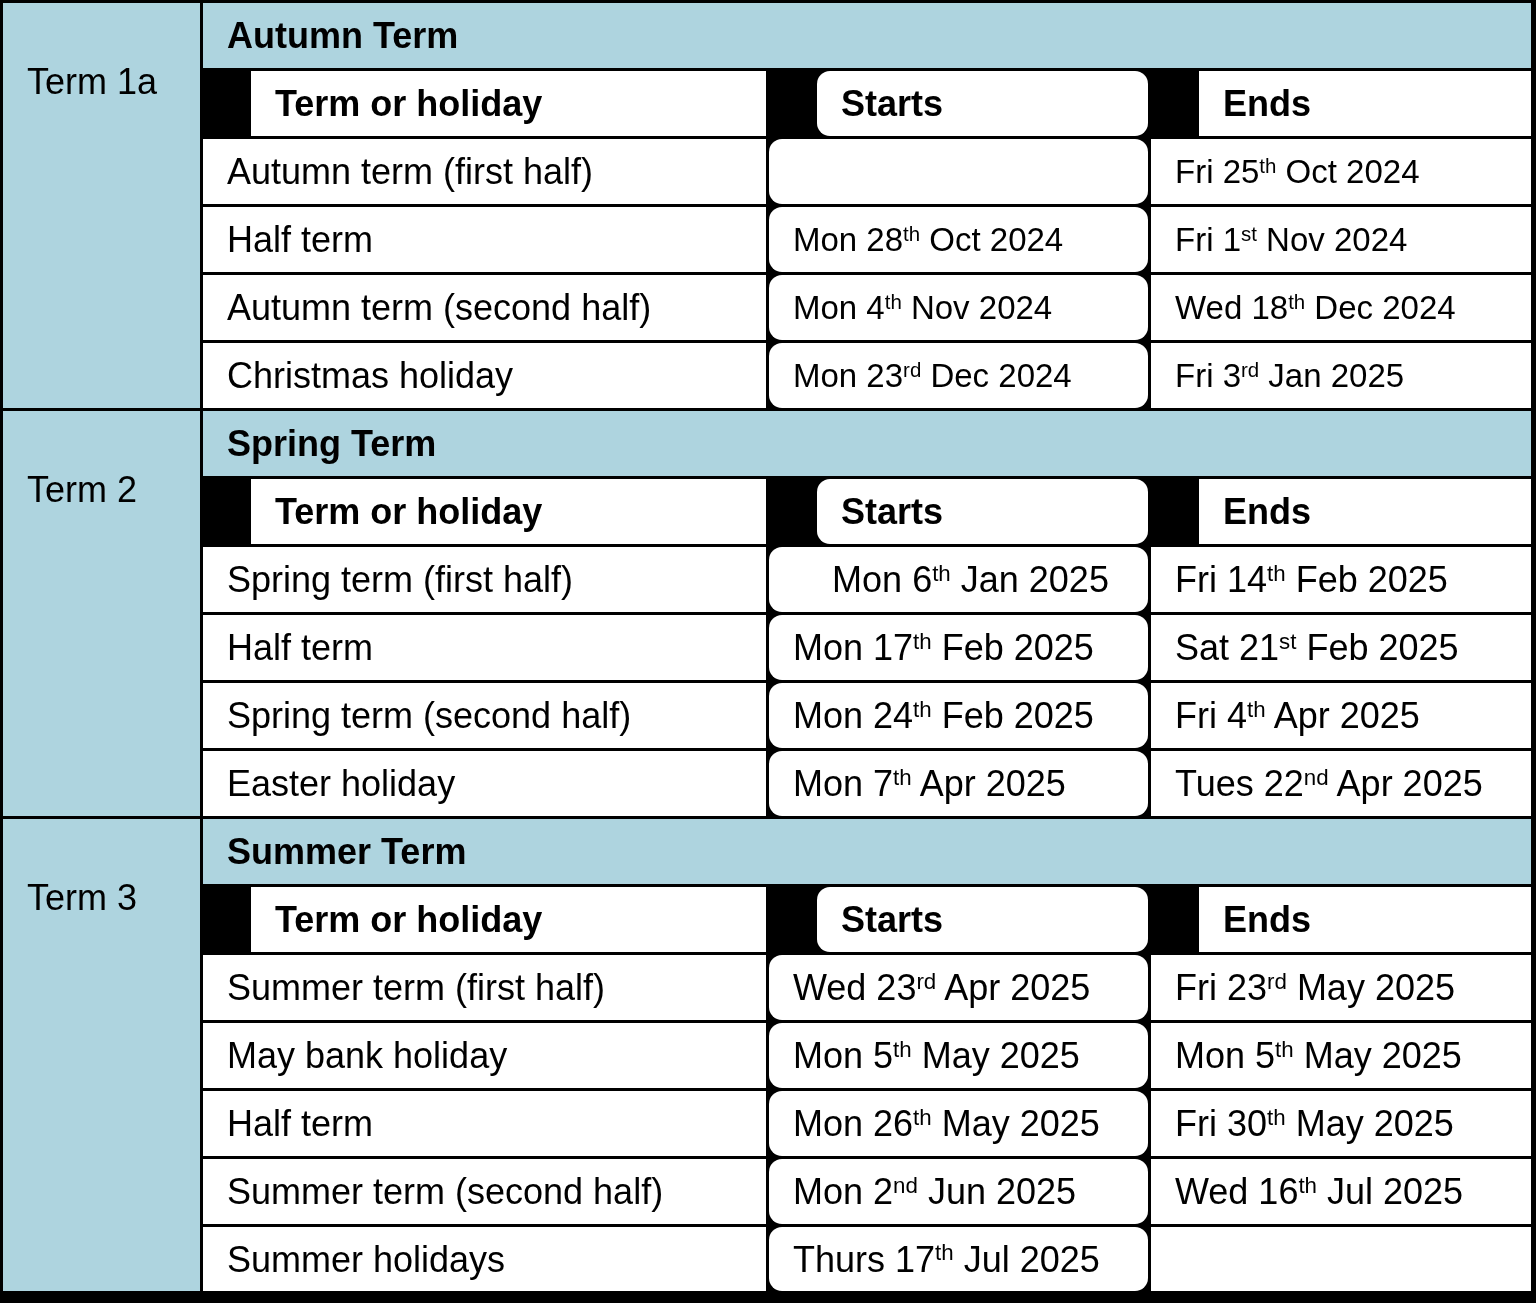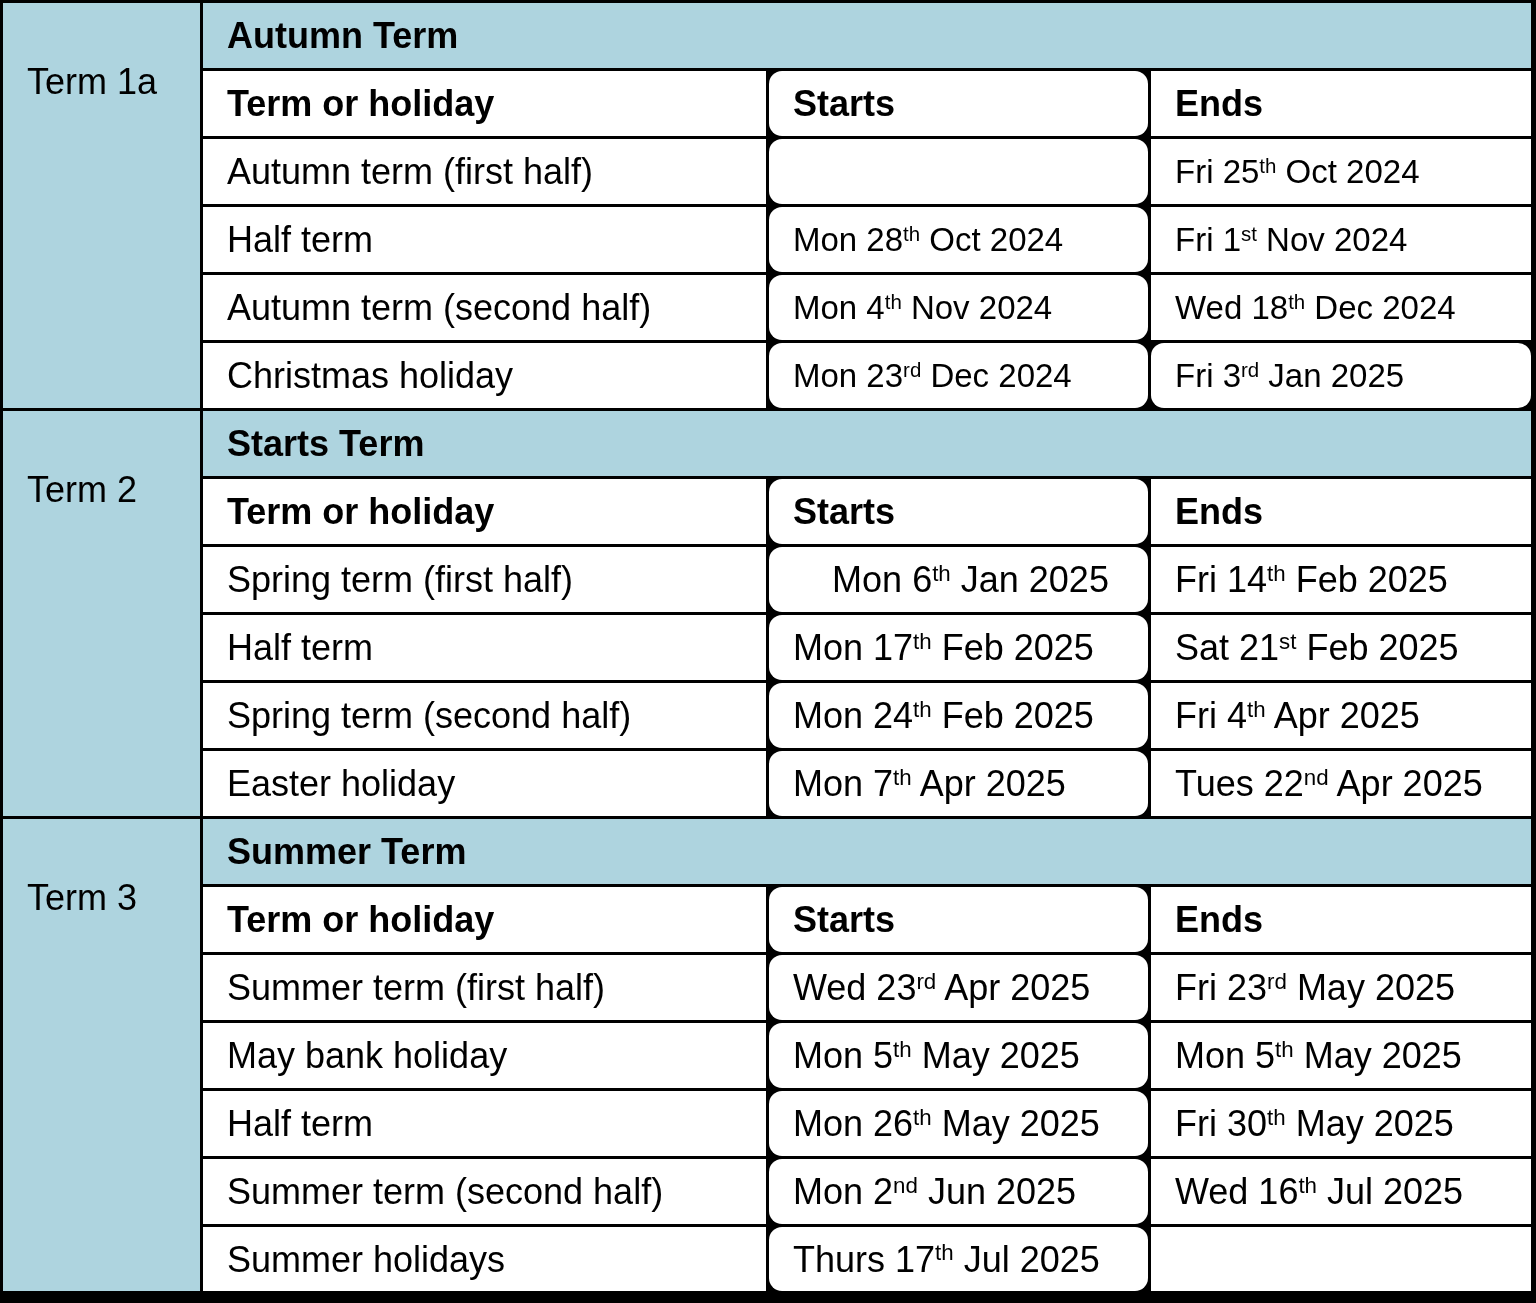--- a/index.html
+++ b/index.html
@@ -49,21 +49,21 @@
     background: var(--header-fill);
     align-items: flex-start;
     padding-top: 58px;
     font-size: 36px;
   }
   .title {
     grid-column: 2 / span 3;
     background: var(--header-fill);
     font-weight: bold;
   }
-  .hdr { font-weight: bold; }
+  .hdr { font-weight: bold; margin-left: 48px; }
   .c2 { grid-column: 2; }
   .c3 { grid-column: 3; border-radius: 13px; }
   .c4 { grid-column: 4; }
   .date.small { font-size: 33px; }
   .date sup {
     font-size: 0.62em;
     vertical-align: baseline;
     position: relative;
     top: -0.5em;
     line-height: 0;
@@ -129,32 +129,32 @@
         </div>
     </div>
     
     <div class="row">
       <div class="cell c2" style="grid-row: 6;">
           <span>Christmas holiday</span>
         </div>
       <div class="cell c3 date small" style="grid-row: 6;">
           <span><span>Mon 23</span><sup>rd</sup><span> Dec 2024</span></span>
         </div>
-      <div class="cell c4 date small" style="grid-row: 6; border-radius: 13px;">
+      <div class="cell c4 date small" style="grid-row: 6;">
           <span><span>Fri 3</span><sup>rd</sup><span> Jan 2025</span></span>
         </div>
     </div>
   </div>
 
   <div class="block">
     <div class="cell term-label" style="grid-row: 7 / span 6;">
       <span>Term 2</span>
     </div>
     <div class="cell title" style="grid-row: 7;">
-      <span>Starts Term</span>
+      <span>Spring Term</span>
     </div>
     <div class="row">
       <div class="cell hdr c2" style="grid-row: 8;">
           <span>Term or holiday</span>
         </div>
       <div class="cell hdr c3" style="grid-row: 8;">
           <span>Starts</span>
         </div>
       <div class="cell hdr c4" style="grid-row: 8;">
           <span>Ends</span>

